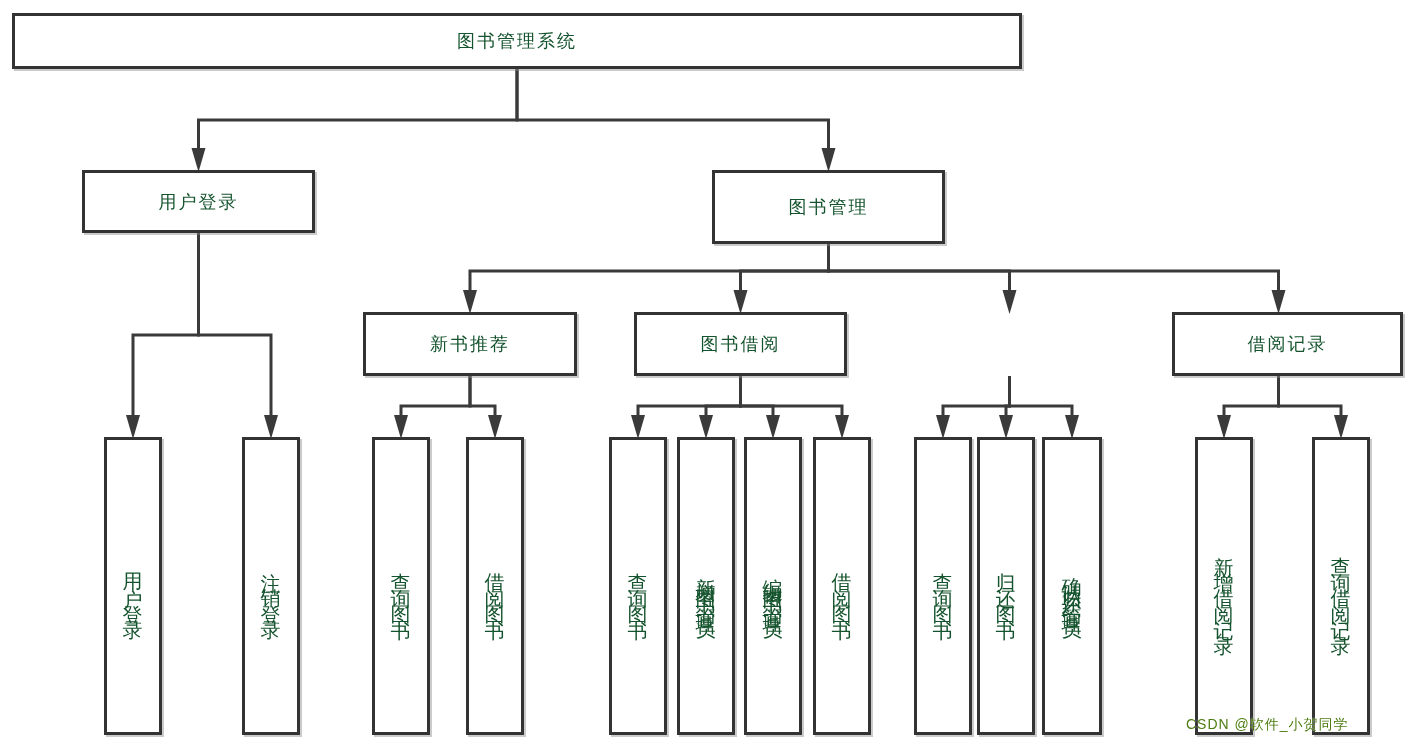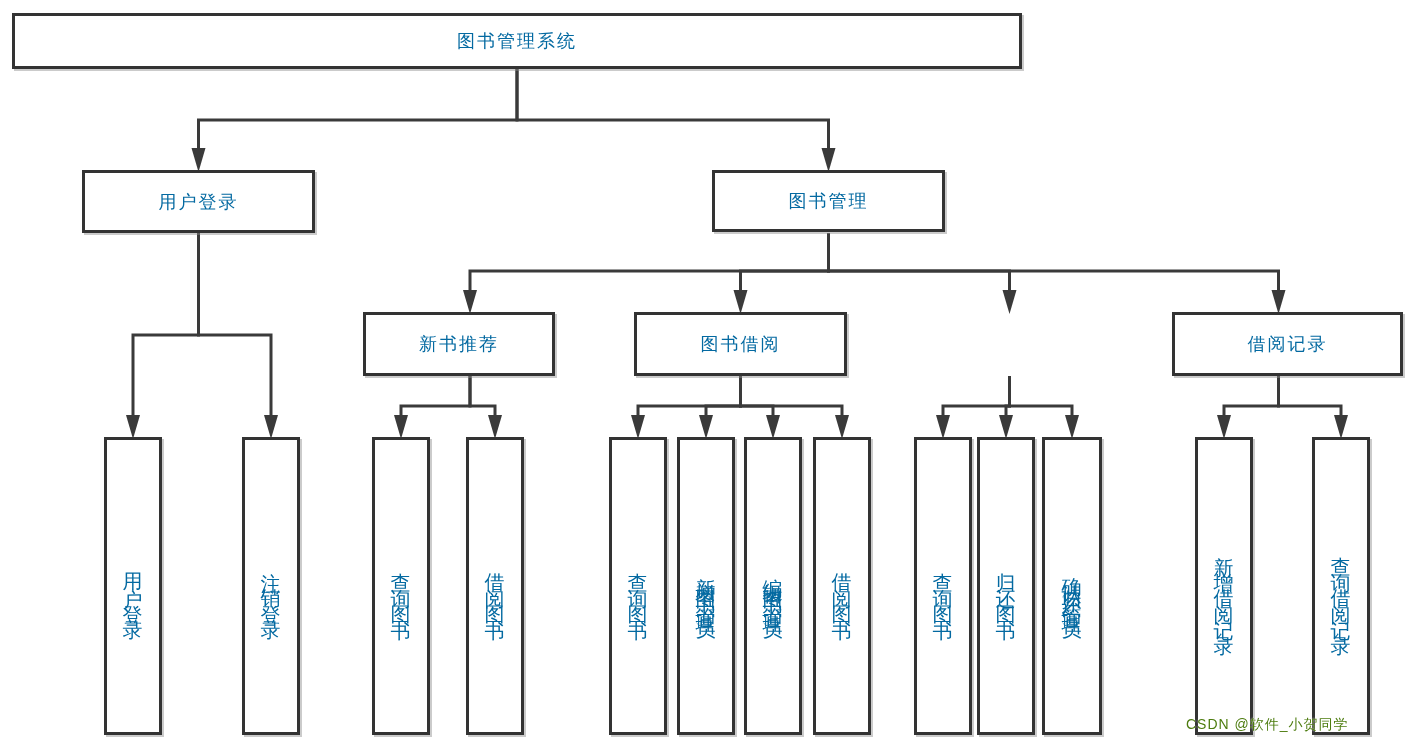--- a/index.html
+++ b/index.html
@@ -23,21 +23,21 @@
   .node {
     position: absolute;
     z-index: 2;
     box-sizing: border-box;
     background: #ffffff;
     border: 3px solid #333333;
     box-shadow: 2px 2px 0 rgba(140,140,140,0.45);
     display: flex;
     align-items: center;
     justify-content: center;
-    color: #0369a1;
+    color: #14532d;
     text-align: center;
   }
   .node.h {
     font-size: 18px;
     letter-spacing: 2px;
     line-height: 1;
   }
   .node.v {
     writing-mode: vertical-rl;
     text-orientation: mixed;
@@ -102,23 +102,23 @@
       <path d="M 1278.5 376 V 406 H 1224 V 419" class="edge"></path>
       <polygon points="1217,415 1231,415 1224,439" class="arrow"></polygon>
       <path d="M 1278.5 376 V 406 H 1341 V 419" class="edge"></path>
       <polygon points="1334,415 1348,415 1341,439" class="arrow"></polygon>
     </svg>
 
   <div class="node h" id="n-root" style="left:12px; top:13px; width:1010px; height:56px;">图书管理系统</div>
 
   <div class="node h" id="n-user_login" style="left:82px; top:170px; width:233px; height:63px;">用户登录</div>
 
-  <div class="node h" id="n-book_mgmt" style="left:712px; top:170px; width:233px; height:62px;">图书管理</div>
+  <div class="node h" id="n-book_mgmt" style="left:712px; top:170px; width:233px; height:74px;">图书管理</div>
 
-  <div class="node h" id="n-new_book_rec" style="left:363px; top:312px; width:192px; height:64px;">新书推荐</div>
+  <div class="node h" id="n-new_book_rec" style="left:363px; top:312px; width:214px; height:64px;">新书推荐</div>
 
   <div class="node h" id="n-book_borrow" style="left:634px; top:312px; width:213px; height:64px;text-align:center;">图书借阅</div>
 
 
   <div class="node h" id="n-borrow_records" style="left:1172px; top:312px; width:231px; height:64px;">借阅记录</div>
 
   <div class="node v" id="n-leaf_user_login" style="left:104px; top:437px; width:58px; height:298px;">用户登录</div>
 
   <div class="node v" id="n-leaf_logout" style="left:242px; top:437px; width:58px; height:298px;">注销登录</div>
 

